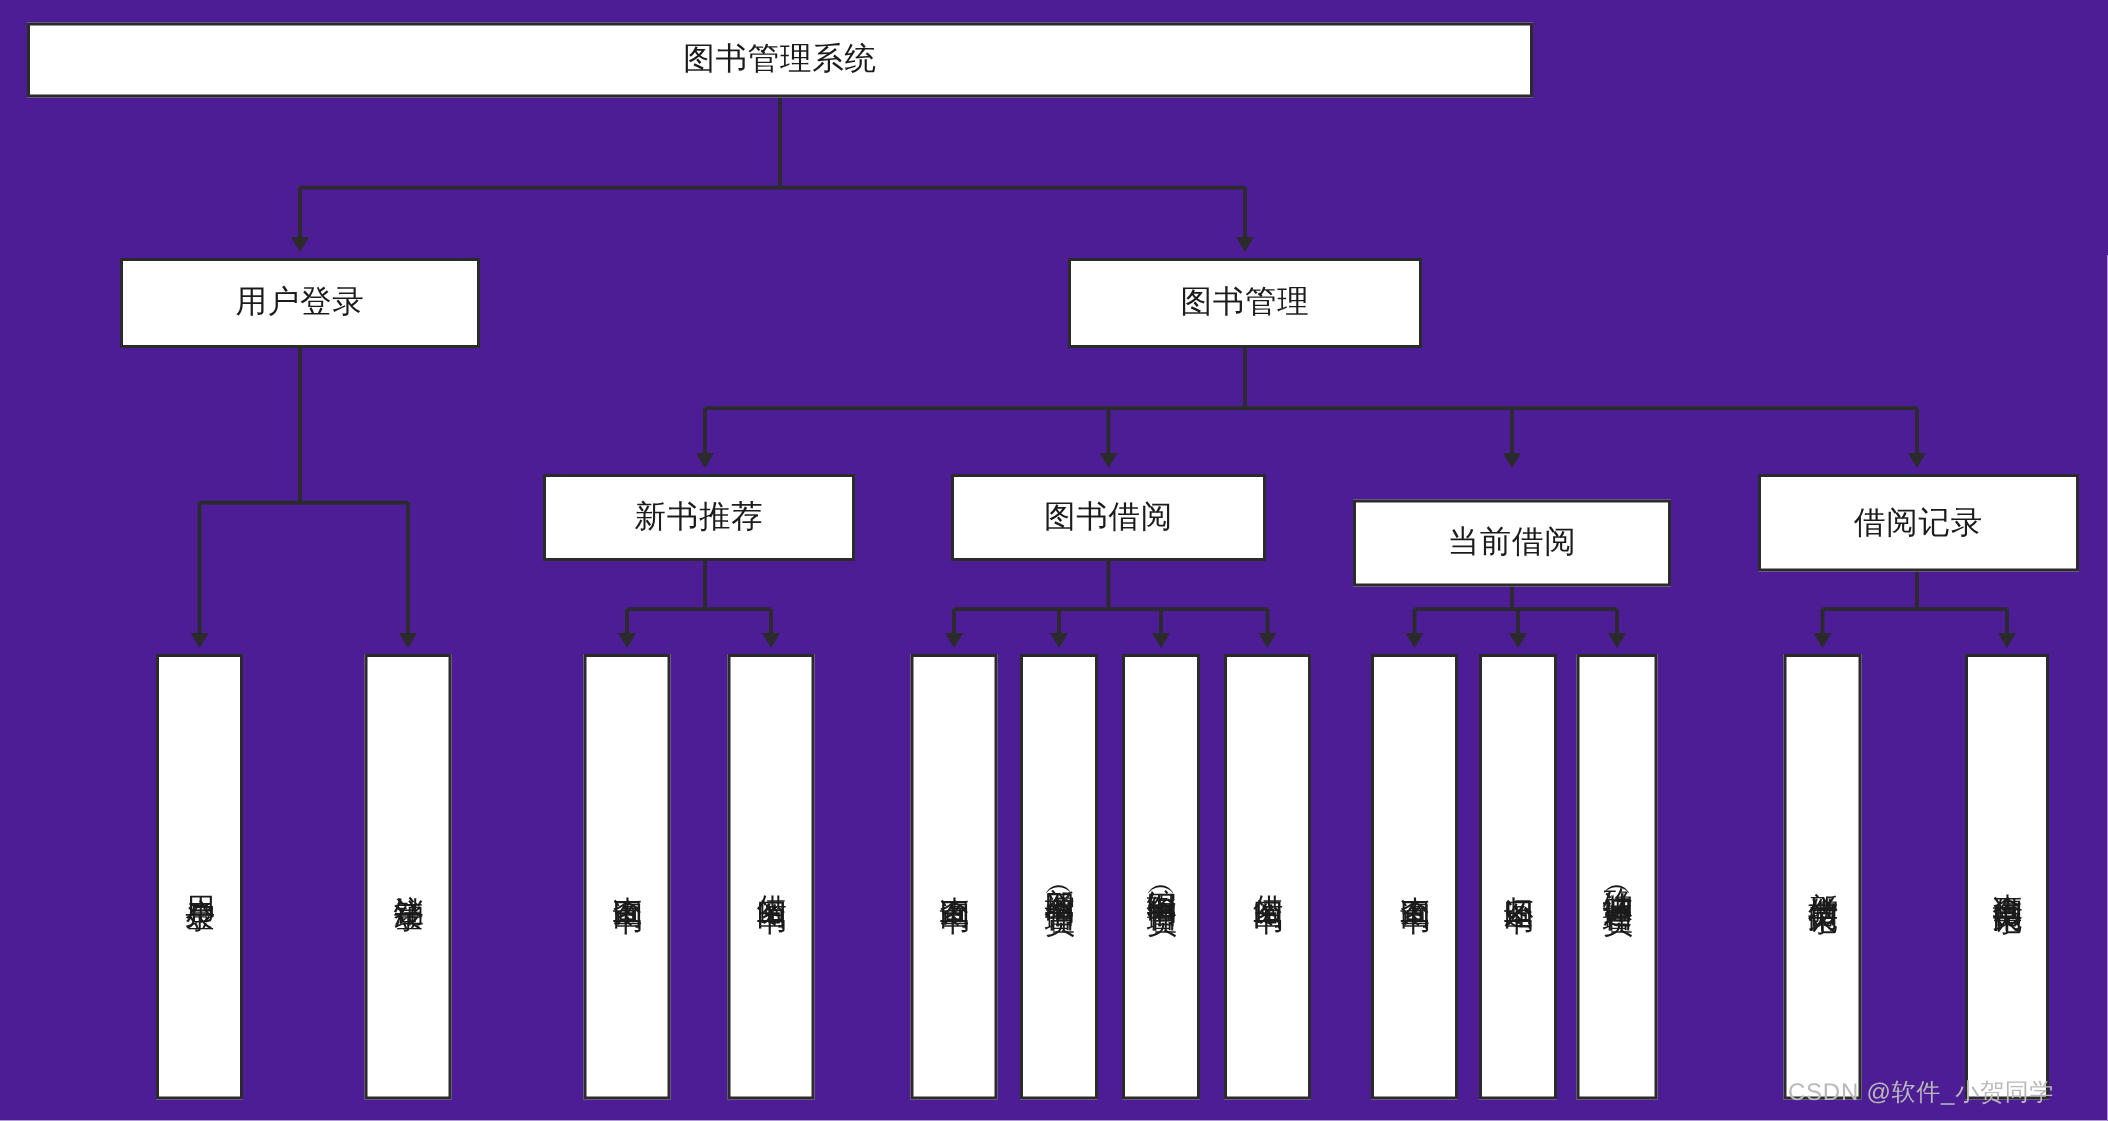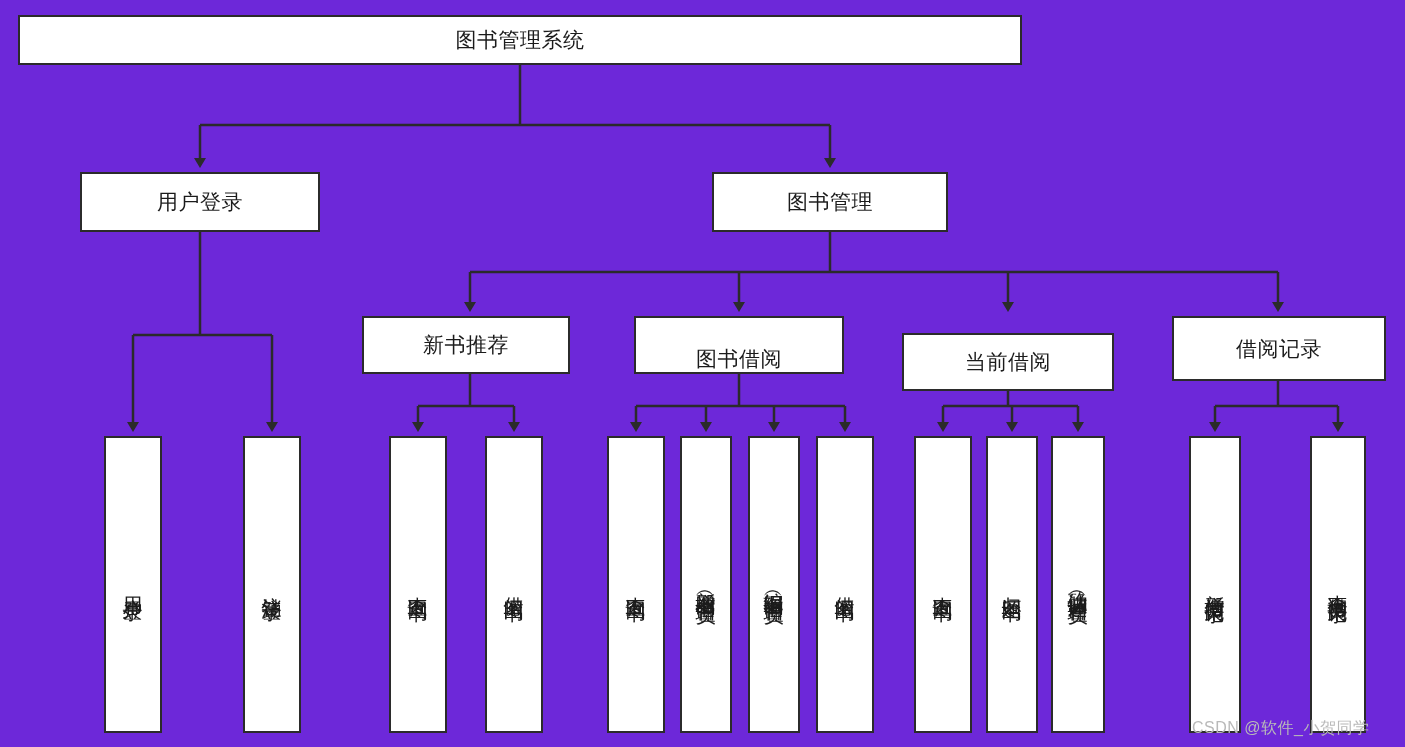--- a/index.html
+++ b/index.html
@@ -8,21 +8,21 @@
     padding: 0;
     background: #ffffff;
   }
   body {
     font-family: "Liberation Sans", "DejaVu Sans", sans-serif;
   }
   #diagram-root {
     position: relative;
     width: 1405px;
     height: 747px;
-    background: #6d28d9;
+    background: #4c1d95;
     overflow: hidden;
   }
   #diagram-svg {
     position: absolute;
     left: 0;
     top: 0;
     width: 1405px;
     height: 747px;
   }
   
@@ -121,21 +121,21 @@
   <div class="node" style="left: 80px; top: 172px; width: 240px; height: 60px;">
     <span class="node-label">用户登录</span>
   </div>
   <div class="node" style="left: 712px; top: 172px; width: 236px; height: 60px;">
     <span class="node-label">图书管理</span>
   </div>
 
   <div class="node" style="left: 362px; top: 316px; width: 208px; height: 58px;">
     <span class="node-label">新书推荐</span>
   </div>
-  <div class="node" style="left: 634px; top: 316px; width: 210px; height: 58px; align-items: flex-end;">
+  <div class="node" style="left: 634px; top: 316px; width: 210px; height: 58px;">
     <span class="node-label">图书借阅</span>
   </div>
   <div class="node" style="left: 902px; top: 333px; width: 212px; height: 58px;">
     <span class="node-label">当前借阅</span>
   </div>
   <div class="node" style="left: 1172px; top: 316px; width: 214px; height: 65px;">
     <span class="node-label">借阅记录</span>
   </div>
 
   <div class="node vertical" style="left: 104px; top: 436px; width: 58px; height: 297px;">

